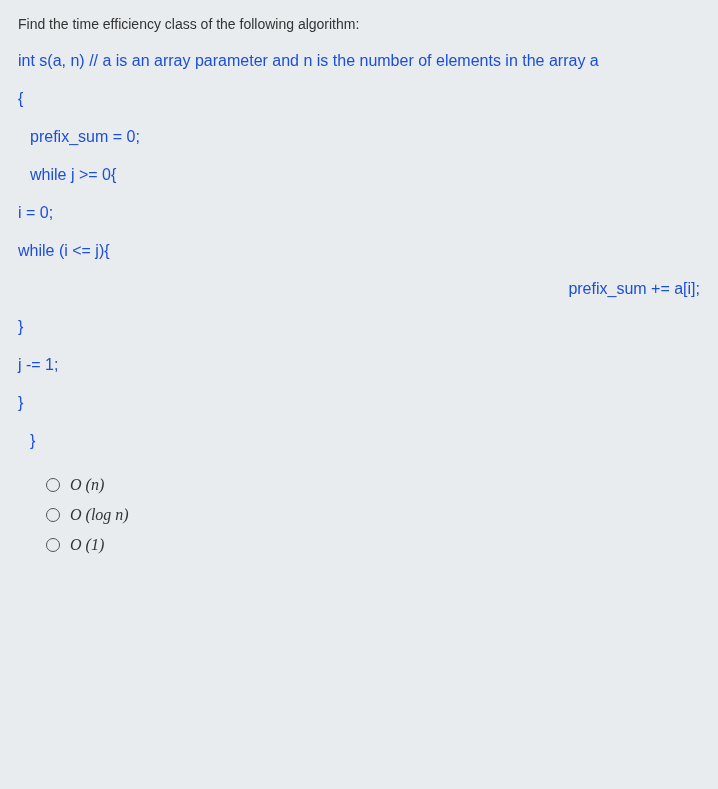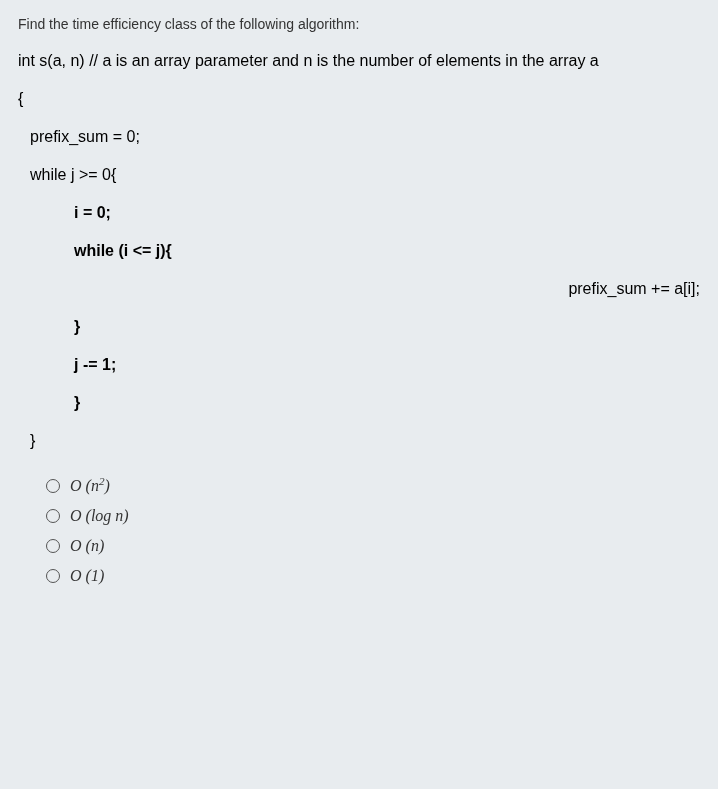--- a/index.html
+++ b/index.html
@@ -16,32 +16,30 @@
       line-height: 1.5;
       width: 718px;
     }
     .question-text {
       margin-bottom: 14px;
       font-size: 14px;
       color: #333;
     }
     .code-line {
       font-size: 16px;
-      color: #000000;
+      color: #1d4ed8;
       margin-bottom: 14px;
     }
     .code-block {
       margin-left: 0;
     }
     .indent-1 {
       margin-left: 12px;
     }
     .indent-2 {
-      margin-left: 56px;
-      font-weight: bold;
     }
     .indent-3 {
       margin-left: 84px;
       text-align: right;
     }
     .options {
       margin-top: 20px;
       margin-left: 28px;
     }
     .option {
@@ -91,27 +89,23 @@
   <div class="code-line indent-2">}</div>
   <div class="code-line indent-2">j -= 1;</div>
   <div class="code-line indent-2">}</div>
 
   <div class="code-line indent-1">}</div>
 </div>
 
 <div class="options">
   <div class="option">
     <div class="radio"></div>
-    <span class="option-label">O (n<sup>2</sup>)</span>
+    <span class="option-label">O (n)</span>
   </div>
   <div class="option">
     <div class="radio"></div>
     <span class="option-label">O (log n)</span>
-  </div>
-  <div class="option">
-    <div class="radio"></div>
-    <span class="option-label">O (n)</span>
   </div>
   <div class="option">
     <div class="radio"></div>
     <span class="option-label">O (1)</span>
   </div>
 </div>
 
 </body></html>

